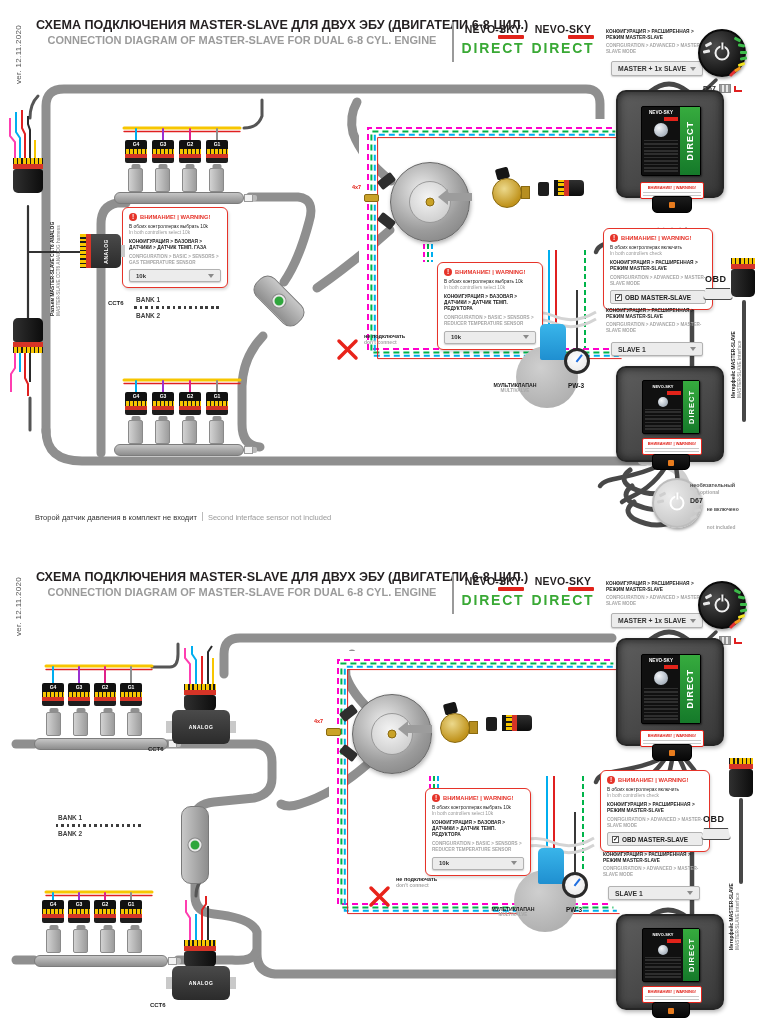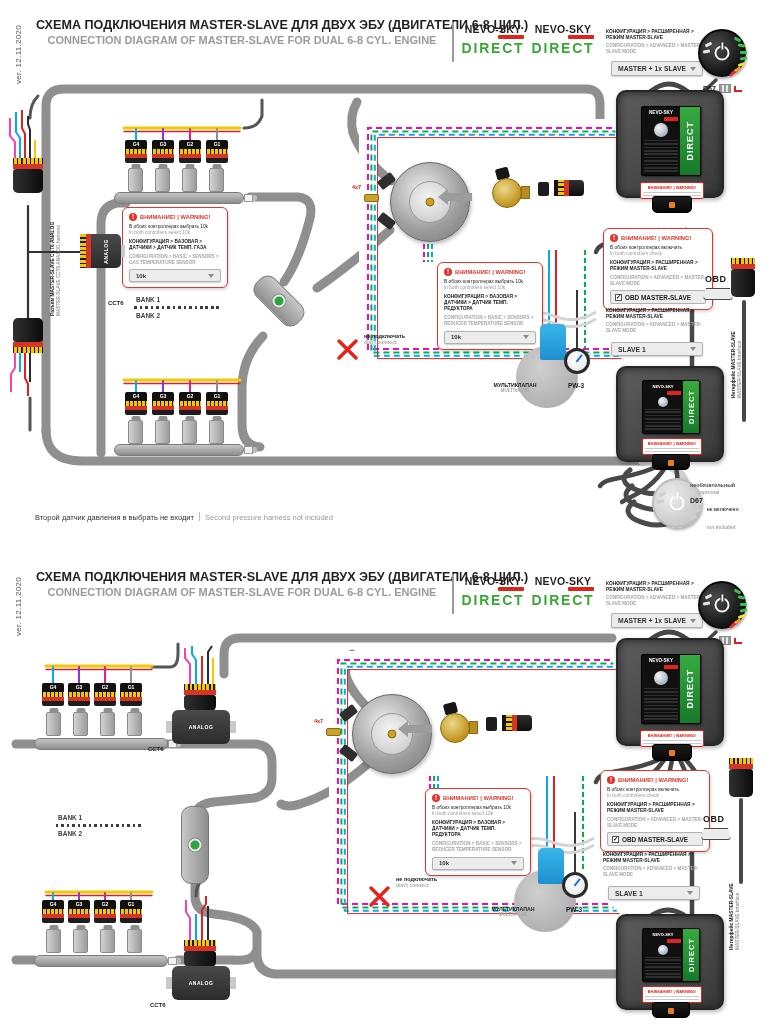--- a/index.html
+++ b/index.html
@@ -553,21 +553,21 @@
 <div class="optxt" style="left:690px;top:482px">
   <div class="o1">необязательный</div>
   <div class="o2">optional</div>
   <div class="row">
           <b>D67</b>
     <span><span class="n1">не включено</span><br><span class="n2">not included</span></span>
   </div>
 </div>
 
 <div class="caption" style="left:35px;top:512px">
-  <span>Второй датчик давления в выбрать не входит</span><span class="sep"></span><span class="en">Second pressure harness not included</span>
+  <span>Второй датчик давления в комплект не входит</span><span class="sep"></span><span class="en">Second interface sensor not included</span>
 </div>
 </div>
 
 <div class="diagram" style="top:552px;height:472px">
 
 <svg class="layer" width="768" height="472" viewBox="0 0 768 472">
   <g fill="none" stroke="#8f8f8f" stroke-width="9" stroke-linecap="round">
     <path d="M 612,86 L 240,86 Q 224,86 224,102 L 224,122"></path>
     <path d="M 132,192 L 256,192 Q 272,194 272,210 L 272,226 Q 272,242 254,246 L 214,250 Q 196,252 195,264"></path>
     <path d="M 195,330 L 195,344 Q 195,360 214,362 Q 252,366 257,380 L 257,402 Q 257,420 275,422 L 640,422"></path>

